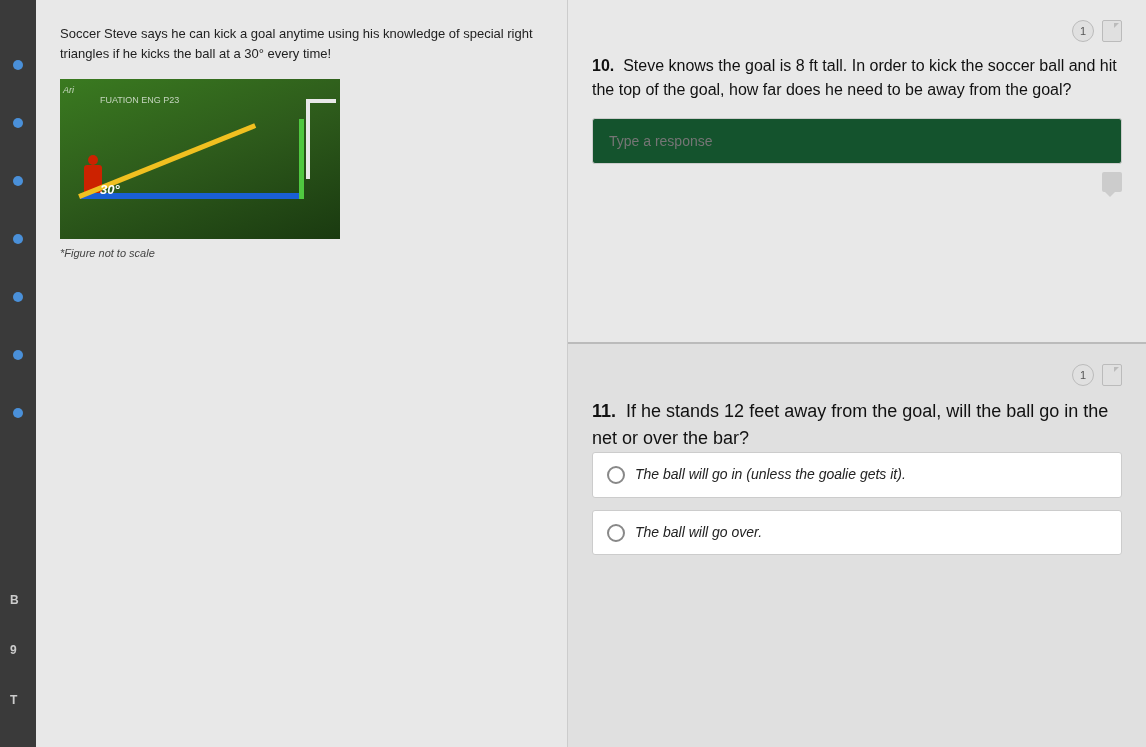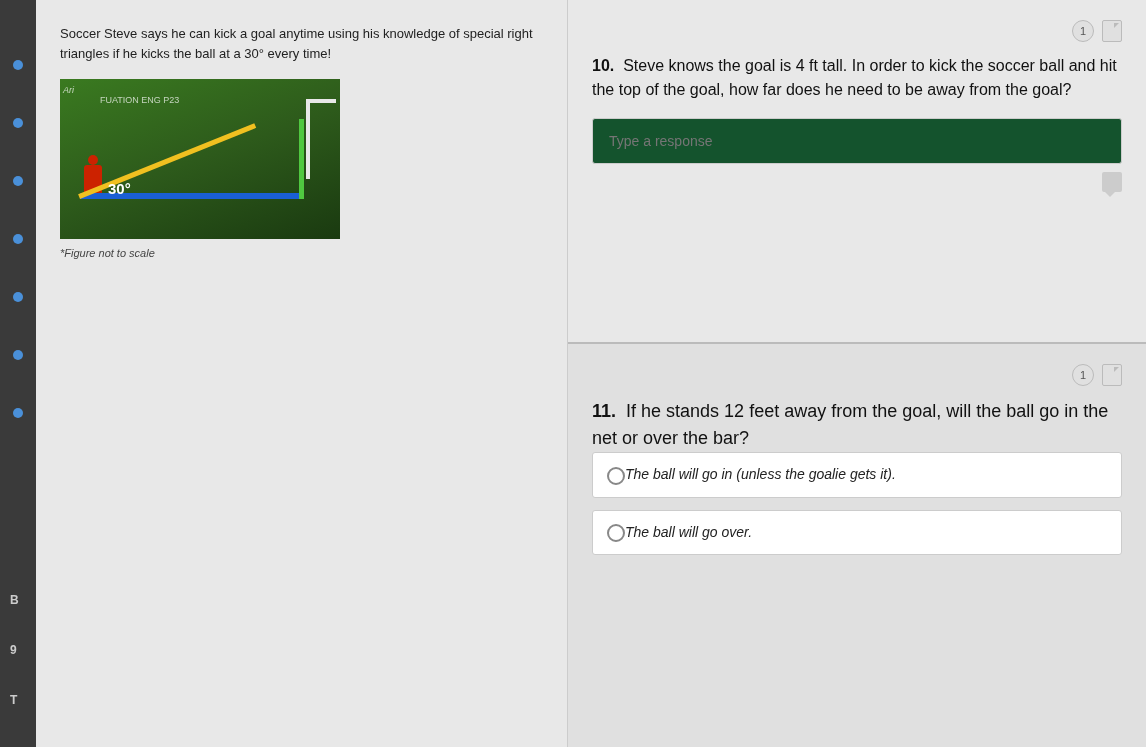--- a/index.html
+++ b/index.html
@@ -116,24 +116,25 @@
       position: absolute;
       bottom: 40px;
       right: 36px;
       width: 5px;
       height: 80px;
       background: #50c840;
     }
     .soccer-image .angle-label {
       position: absolute;
       bottom: 42px;
-      left: 48px;
+      left: 40px;
       color: white;
-      font-size: 15px;
+      font-size: 13px;
       font-weight: bold;
+      font-style: italic;
     }
     .soccer-image .player-silhouette {
       position: absolute;
       bottom: 44px;
       left: 24px;
       width: 18px;
       height: 30px;
       background: #cc2200;
       border-radius: 3px 3px 0 0;
     }
@@ -281,21 +282,22 @@
     }
 
     .question-text-large {
       font-size: 18px;
       color: #111;
       line-height: 1.5;
     }
 
     .radio-option {
       display: flex;
-      align-items: center;
+      align-items: flex-start;
+      gap: 10px;
       margin-bottom: 12px;
       padding: 12px 14px;
       background: white;
       border: 1px solid #ccc;
       border-radius: 3px;
       cursor: pointer;
     }
 
     .radio-circle {
       width: 18px;
@@ -353,21 +355,21 @@
   <div class="right-panel">
 
     <div class="question-section">
       <div class="question-header">
         <div class="point-badge">1</div>
         <div class="doc-icon"></div>
       </div>
 
       <p class="question-text">
         <span class="question-number">10.</span>
-        &nbsp;<span>Steve knows the goal is 4 ft tall. In order to kick the soccer ball and hit the top of the goal, how far does he need to be away from the goal?</span>
+        &nbsp;<span>Steve knows the goal is 8 ft tall. In order to kick the soccer ball and hit the top of the goal, how far does he need to be away from the goal?</span>
       </p>
 
       <input class="response-input" type="text" placeholder="Type a response" style="">
 
       <div class="feedback-icon-area">
         <div class="comment-icon"></div>
       </div>
     </div>
 
     <div class="question-section-2">

